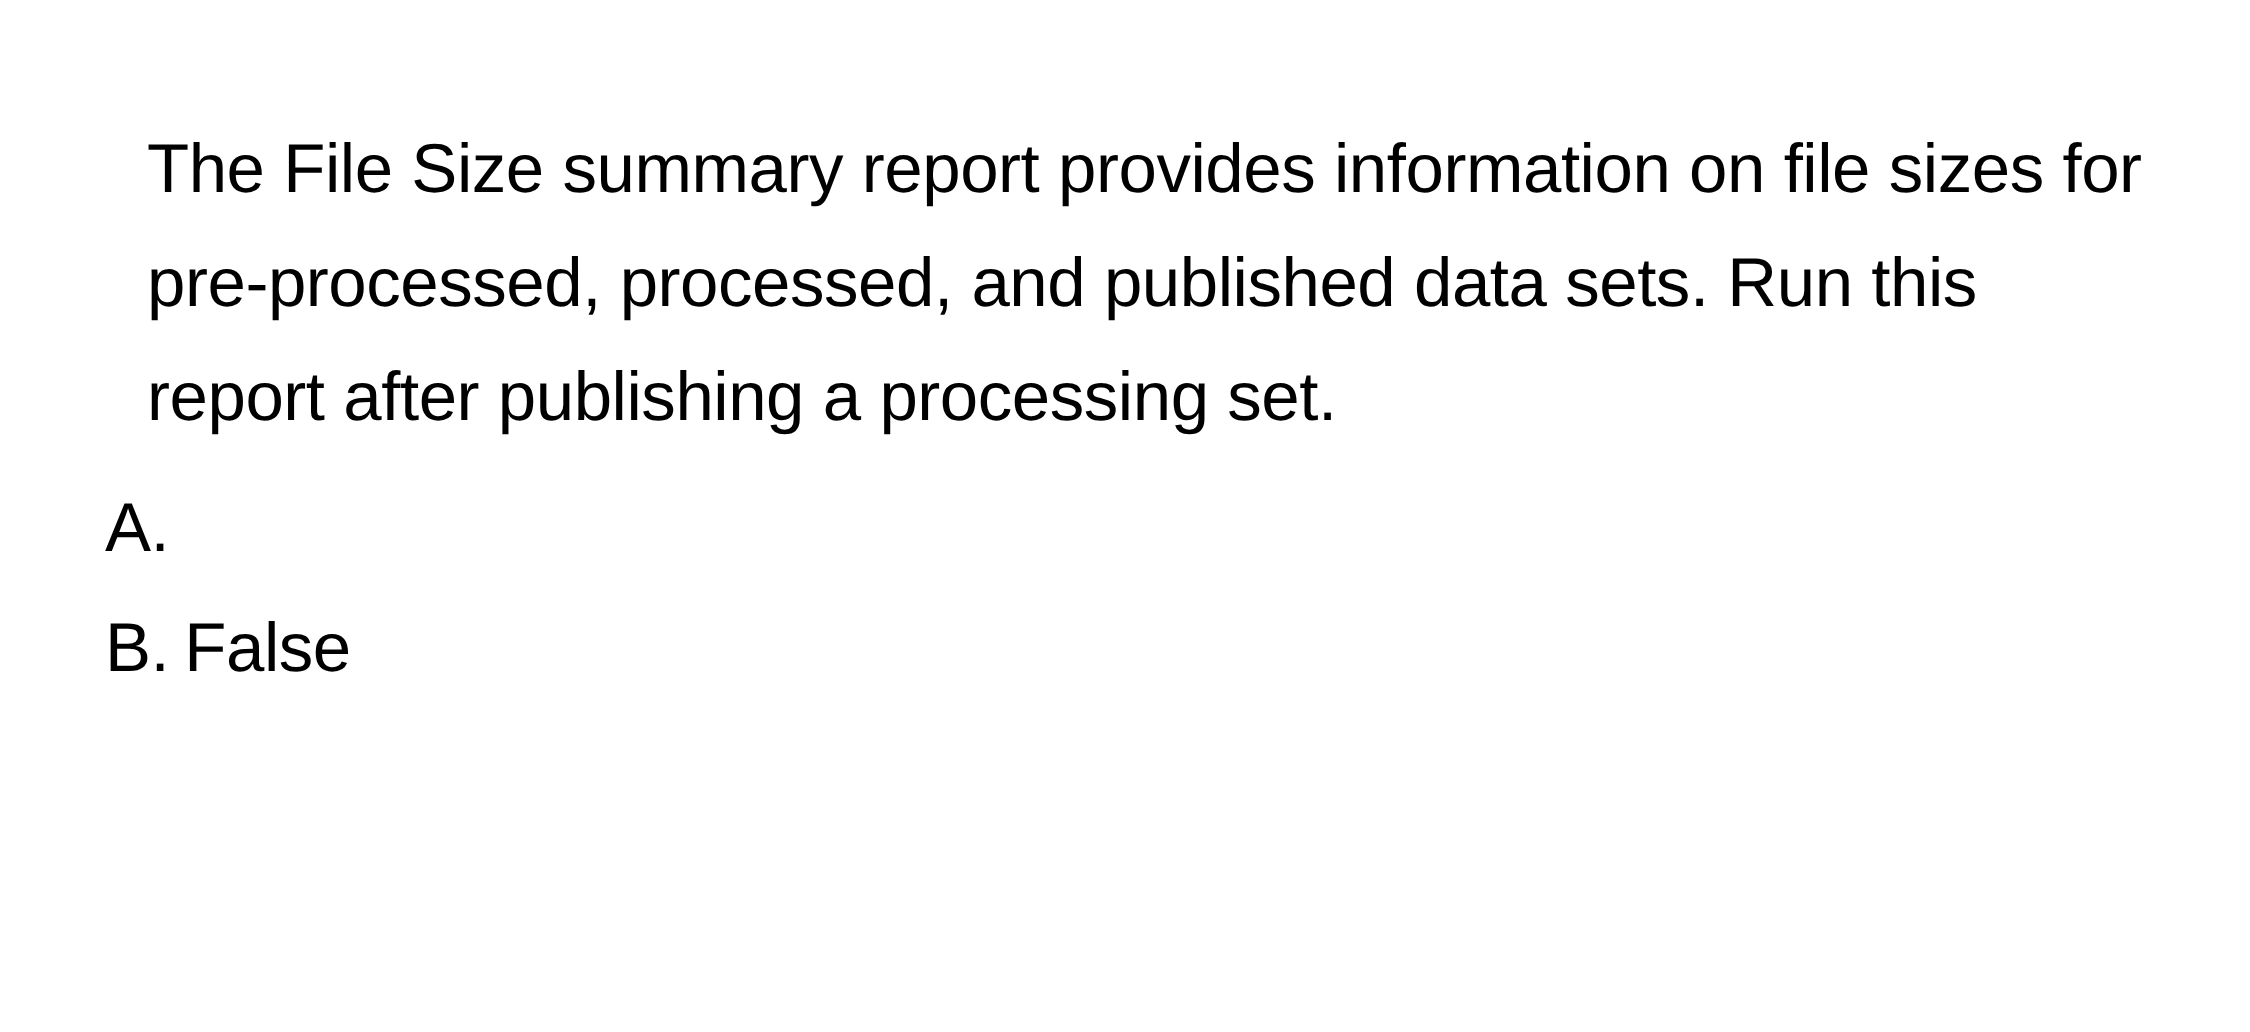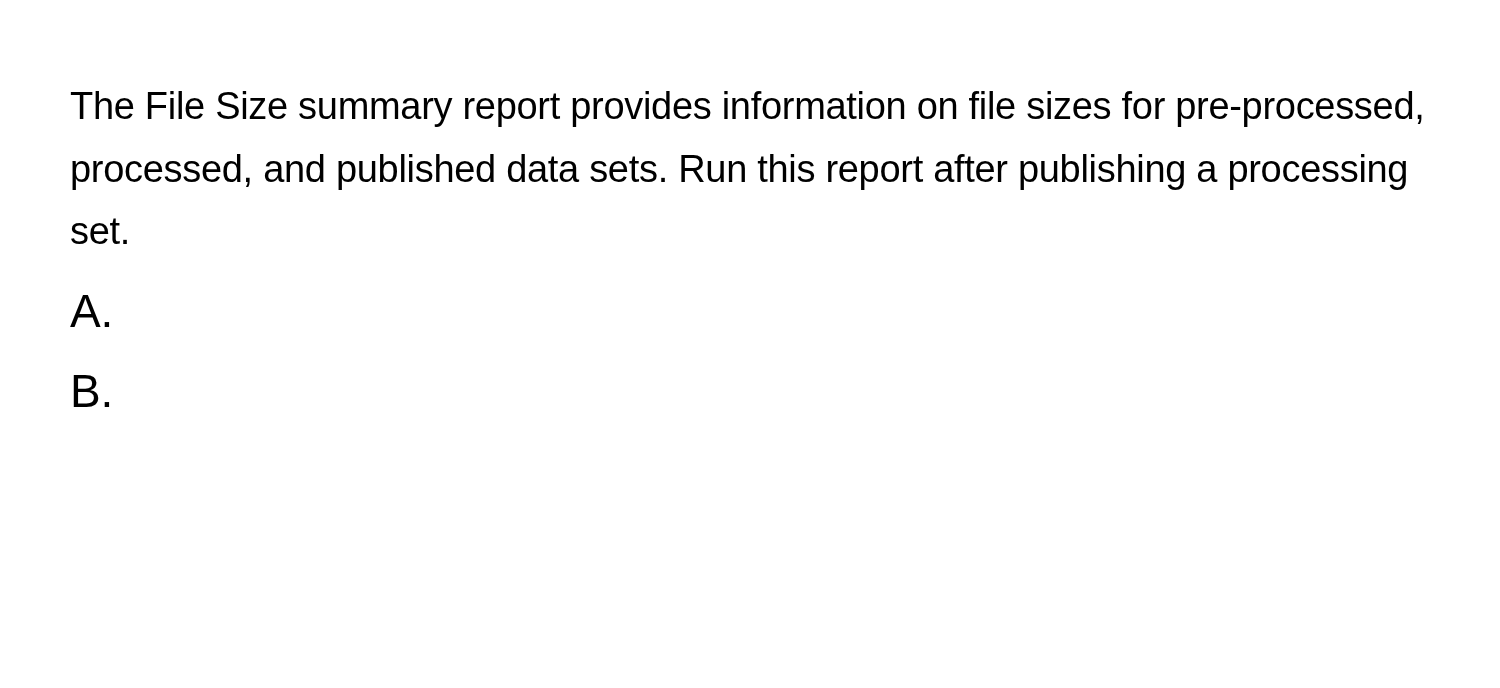--- a/index.html
+++ b/index.html
@@ -8,26 +8,27 @@
       box-sizing: border-box;
     }
     body {
       width: 1500px;
       height: 688px;
       background: #ffffff;
       font-family: -apple-system, BlinkMacSystemFont, "Segoe UI", Helvetica, Arial, sans-serif;
       padding: 75px 70px;
     }
     .question-text {
-      font-size: 38px;
+      font-size: 46px;
       line-height: 1.65;
       color: #000000;
       font-weight: 400;
       margin-bottom: 16px;
       letter-spacing: -0.3px;
+      margin-left: 28px;
     }
     .options {
       display: flex;
       flex-direction: column;
       gap: 16px;
     }
     .option {
       display: flex;
       align-items: baseline;
       font-size: 46px;
@@ -44,14 +45,15 @@
 <body>
 
 <div class="question-text">The File Size summary report provides information on file sizes for pre-processed, processed, and published data sets. Run this report after publishing a processing set.</div>
 
 <div class="options">
   <div class="option">
     <span class="option-letter">A.</span>
   </div>
   <div class="option">
     <span class="option-letter">B.</span>
+    <span>False</span>
   </div>
 </div>
 
 </body></html>

